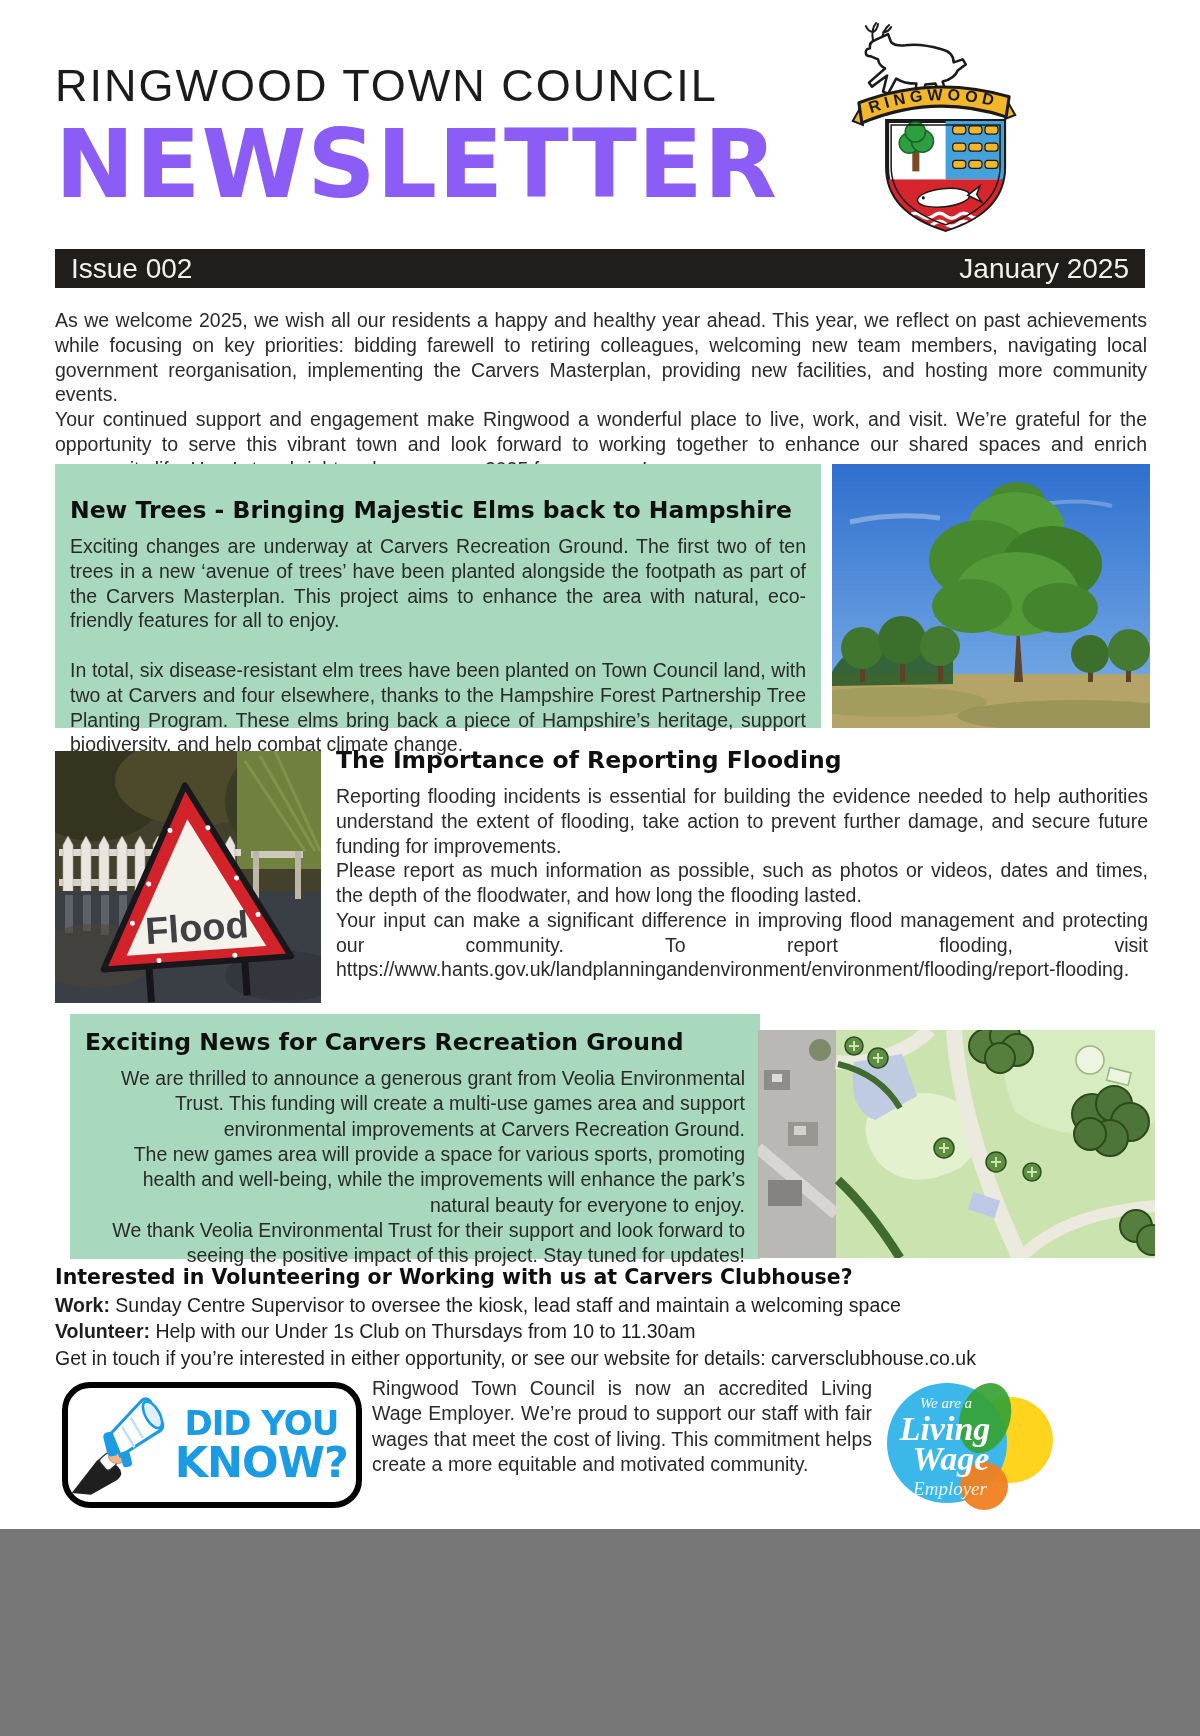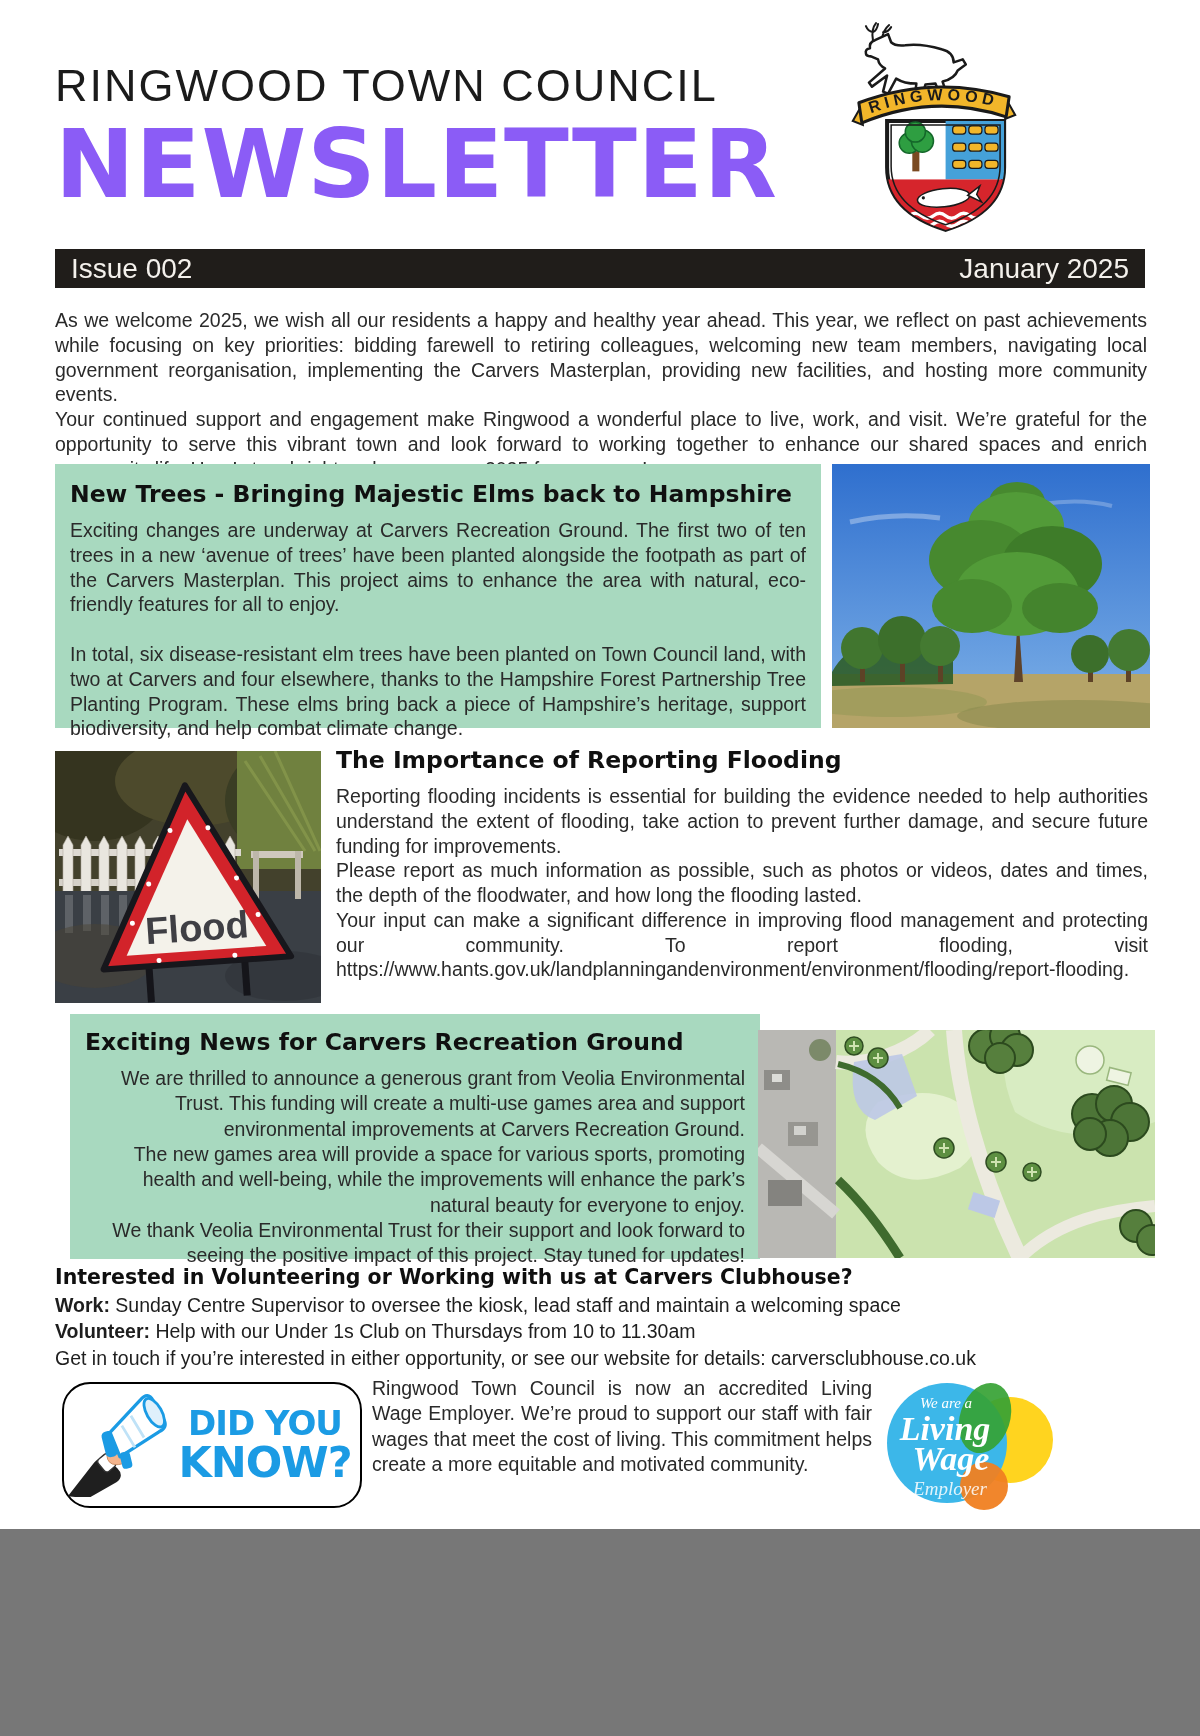--- a/index.html
+++ b/index.html
@@ -21,41 +21,41 @@
   
   .intro { position:absolute; left:55px; top:308px; width:1092px;
     font-size:19.5px; line-height:1.27; text-align:justify; color:#2a2a2a; }
   .intro p { margin:0; }
   
   .section-title { font-family:"DejaVu Sans", sans-serif; font-weight:700;
     font-size:23.5px; color:#101010; margin:0 0 10px 0; }
   .body-text { font-size:19.5px; line-height:1.27; color:#2a2a2a; }
   .body-text p { margin:0; }
   .justified { text-align:justify; }
-  .green-box { position:absolute; background:#a8d9bf; box-sizing:border-box; padding:16px 15px; }
+  .green-box { position:absolute; background:#a8d9bf; box-sizing:border-box; padding:32px 15px; }
   
   .trees-box { left:55px; top:464px; width:766px; height:264px; }
   .trees-box .gap-p { margin-top:25px; }
   .trees-photo { position:absolute; left:832px; top:464px; width:318px; height:264px; }
   
   .flood-photo { position:absolute; left:55px; top:751px; width:266px; height:252px; }
   .flood-text { position:absolute; left:336px; top:746px; width:812px; }
   .url-wrap { overflow-wrap:anywhere; }
   
   .carvers-box { left:70px; top:1014px; width:690px; height:245px; padding:14px 15px; }
   .carvers-box .body-text { line-height:1.3;text-align:right; }
   .carvers-map { position:absolute; left:758px; top:1030px; width:397px; height:228px; }
   
   .volunteering { position:absolute; left:55px; top:1264px; width:1092px;
     font-size:19.5px; line-height:1.36; color:#1e1e1e; }
   .vol-heading { font-family:"DejaVu Sans", sans-serif; font-weight:700; font-size:20.5px; color:#0f0f0f; }
   .vol-line b { font-weight:700; }
   
   .dyk-box { position:absolute; left:62px; top:1382px; width:300px; height:126px;
-    border:2px solid #000000; border-radius:28px; background:#fff;
+    border:6px solid #000000; border-radius:28px; background:#fff;
     display:flex; align-items:center; box-sizing:border-box; padding:4px 8px 4px 2px; }
   .dyk-words { display:flex; flex-direction:column; align-items:center;
     color:#1b9be4; font-family:"DejaVu Sans", sans-serif; font-weight:800; line-height:0.98; flex:1; }
   .dyk-line1 { font-size:34px; letter-spacing:-1px; }
   .dyk-line2 { font-size:43px; letter-spacing:-1px; }
   .dyk-text { position:absolute; left:372px; top:1376px; width:500px;
     font-size:19.5px; line-height:1.3; text-align:justify; color:#2a2a2a; }
   .lw-badge { position:absolute; left:884px; top:1366px; width:172px; height:160px; }
   
   .footer { position:absolute; left:55px; top:1674px; width:1092px; height:50px;

